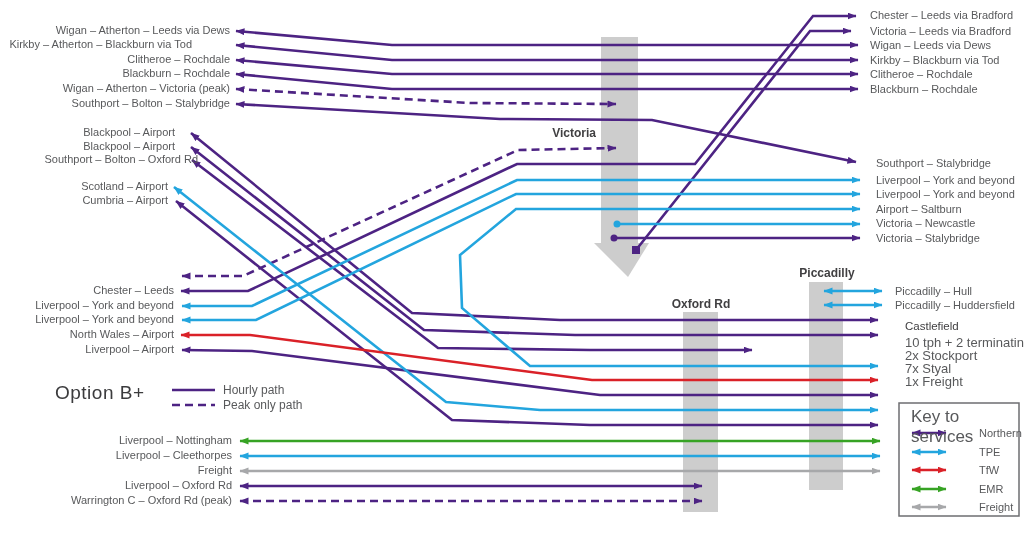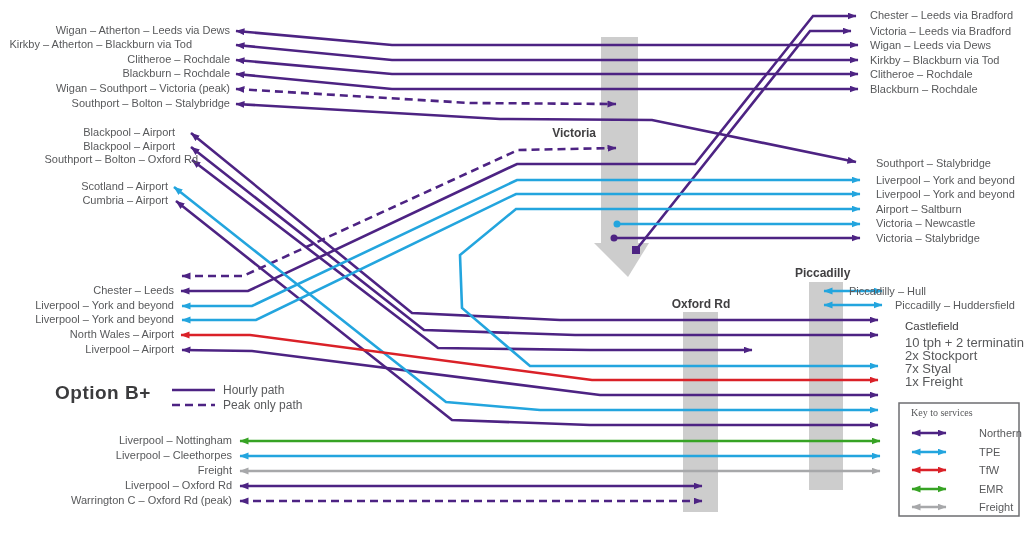--- a/index.html
+++ b/index.html
@@ -2,25 +2,25 @@
 <html style="--purple: #4d2383; --cyan: #23a5de; --red: #da2128; --green: #37a324; --gray: #a7a8aa; --bar: #cdcdcd; --text: #58595b; --dark: #414042;"><head>
 <meta charset="utf-8">
 <style>
   html,body{margin:0;padding:0;background:#fff;}
   .canvas{position:relative;width:1024px;height:536px;background:#fff;overflow:hidden;
           font-family:"Liberation Sans",sans-serif;}
   .canvas svg{position:absolute;left:0;top:0;z-index:1;}
   .lbl{position:absolute;z-index:2;font-size:11px;line-height:13px;color:var(--text);white-space:nowrap;}
   .ra{text-align:right;}
   .stn{position:absolute;z-index:2;font-size:12px;font-weight:bold;color:var(--dark);white-space:nowrap;}
-  .title{position:absolute;z-index:2;font-size:19px;font-weight:bold;color:#3b3b3d;letter-spacing:.5px;}
+  .title{position:absolute;z-index:2;font-size:19px;font-weight:normal;color:#3b3b3d;letter-spacing:.5px;}
   .leg{position:absolute;z-index:2;font-size:12px;color:var(--text);white-space:nowrap;}
   .cf-title{position:absolute;z-index:2;font-size:11.5px;font-weight:normal;color:var(--dark);}
   .cf-line{position:absolute;z-index:2;font-size:13px;color:var(--text);white-space:nowrap;}
-  .key-title{position:absolute;z-index:2;font-size:10px;color:var(--text);font-family:Liberation Serif, serif;}
+  .key-title{position:absolute;z-index:2;font-size:17px;color:var(--text);}
   .key-lbl{position:absolute;z-index:2;font-size:11px;color:var(--text);margin-left:21px;}
   .s{fill:none;stroke-width:2.6px;}
   .d{fill:none;stroke-width:2.6px;stroke-dasharray:8 5;}
   .c-purple{stroke:var(--purple);} .c-cyan{stroke:var(--cyan);} .c-red{stroke:var(--red);}
   .c-green{stroke:var(--green);} .c-gray{stroke:var(--gray);}
   .f-purple{fill:var(--purple);} .f-cyan{fill:var(--cyan);} .f-red{fill:var(--red);}
   .f-green{fill:var(--green);} .f-gray{fill:var(--gray);}
   .bar{fill:var(--bar);}
 </style>
 </head>
@@ -112,21 +112,21 @@
       <path class="s c-red" marker-start="url(#m-red)" marker-end="url(#m-red)" d="M912,470 L946,470"></path>
       <path class="s c-green" marker-start="url(#m-green)" marker-end="url(#m-green)" d="M912,489 L946,489"></path>
       <path class="s c-gray" marker-start="url(#m-gray)" marker-end="url(#m-gray)" d="M912,507 L946,507"></path>
     </g>
   </svg>
 
   <div class="lbl ra" style="left:0;top:24px;width:230px">Wigan – Atherton – Leeds via Dews</div>
   <div class="lbl ra" style="left:0;top:38px;width:192px">Kirkby – Atherton – Blackburn via Tod</div>
   <div class="lbl ra" style="left:0;top:53px;width:230px">Clitheroe – Rochdale</div>
   <div class="lbl ra" style="left:0;top:67px;width:230px">Blackburn – Rochdale</div>
-  <div class="lbl ra" style="left:0;top:82px;width:230px">Wigan – Southport – Victoria (peak)</div>
+  <div class="lbl ra" style="left:0;top:82px;width:230px">Wigan – Atherton – Victoria (peak)</div>
   <div class="lbl ra" style="left:0;top:97px;width:230px">Southport – Bolton – Stalybridge</div>
 
   <div class="lbl ra" style="left:0;top:126px;width:175px">Blackpool – Airport</div>
   <div class="lbl ra" style="left:0;top:140px;width:175px">Blackpool – Airport</div>
   <div class="lbl ra" style="left:0;top:153px;width:198px">Southport – Bolton – Oxford Rd</div>
   <div class="lbl ra" style="left:0;top:180px;width:168px">Scotland – Airport</div>
   <div class="lbl ra" style="left:0;top:194px;width:168px">Cumbria – Airport</div>
 
   <div class="lbl ra" style="left:0;top:284px;width:174px">Chester – Leeds</div>
   <div class="lbl ra" style="left:0;top:299px;width:174px">Liverpool – York and beyond</div>
@@ -147,26 +147,26 @@
   <div class="lbl" style="left:870px;top:68px">Clitheroe – Rochdale</div>
   <div class="lbl" style="left:870px;top:83px">Blackburn – Rochdale</div>
 
   <div class="lbl" style="left:876px;top:157px">Southport – Stalybridge</div>
   <div class="lbl" style="left:876px;top:174px">Liverpool – York and beyond</div>
   <div class="lbl" style="left:876px;top:188px">Liverpool – York and beyond</div>
   <div class="lbl" style="left:876px;top:203px">Airport – Saltburn</div>
   <div class="lbl" style="left:876px;top:217px">Victoria – Newcastle</div>
   <div class="lbl" style="left:876px;top:232px">Victoria – Stalybridge</div>
 
-  <div class="lbl" style="left:849px;top:285px">Piccadilly – Hull</div>
+  <div class="lbl" style="left:895px;top:285px">Piccadilly – Hull</div>
   <div class="lbl" style="left:895px;top:299px">Piccadilly – Huddersfield</div>
 
   <div class="stn" style="left:540px;top:126px;width:56px;text-align:right">Victoria</div>
   <div class="stn" style="left:669px;top:297px;width:64px;text-align:center">Oxford Rd</div>
-  <div class="stn" style="left:795px;top:266px;width:64px;">Piccadilly</div>
+  <div class="stn" style="left:795px;top:266px;width:64px;text-align:center">Piccadilly</div>
 
   <div class="cf-title" style="left:905px;top:320px">Castlefield</div>
   <div class="cf-line" style="left:905px;top:335px">10 tph + 2 terminating</div>
   <div class="cf-line" style="left:905px;top:348px">2x Stockport</div>
   <div class="cf-line" style="left:905px;top:361px">7x Styal</div>
   <div class="cf-line" style="left:905px;top:374px">1x Freight</div>
 
   <div class="title" style="left:55px;top:382px">Option B+</div>
   <div class="leg" style="left:223px;top:383px">Hourly path</div>
   <div class="leg" style="left:223px;top:398px">Peak only path</div>

